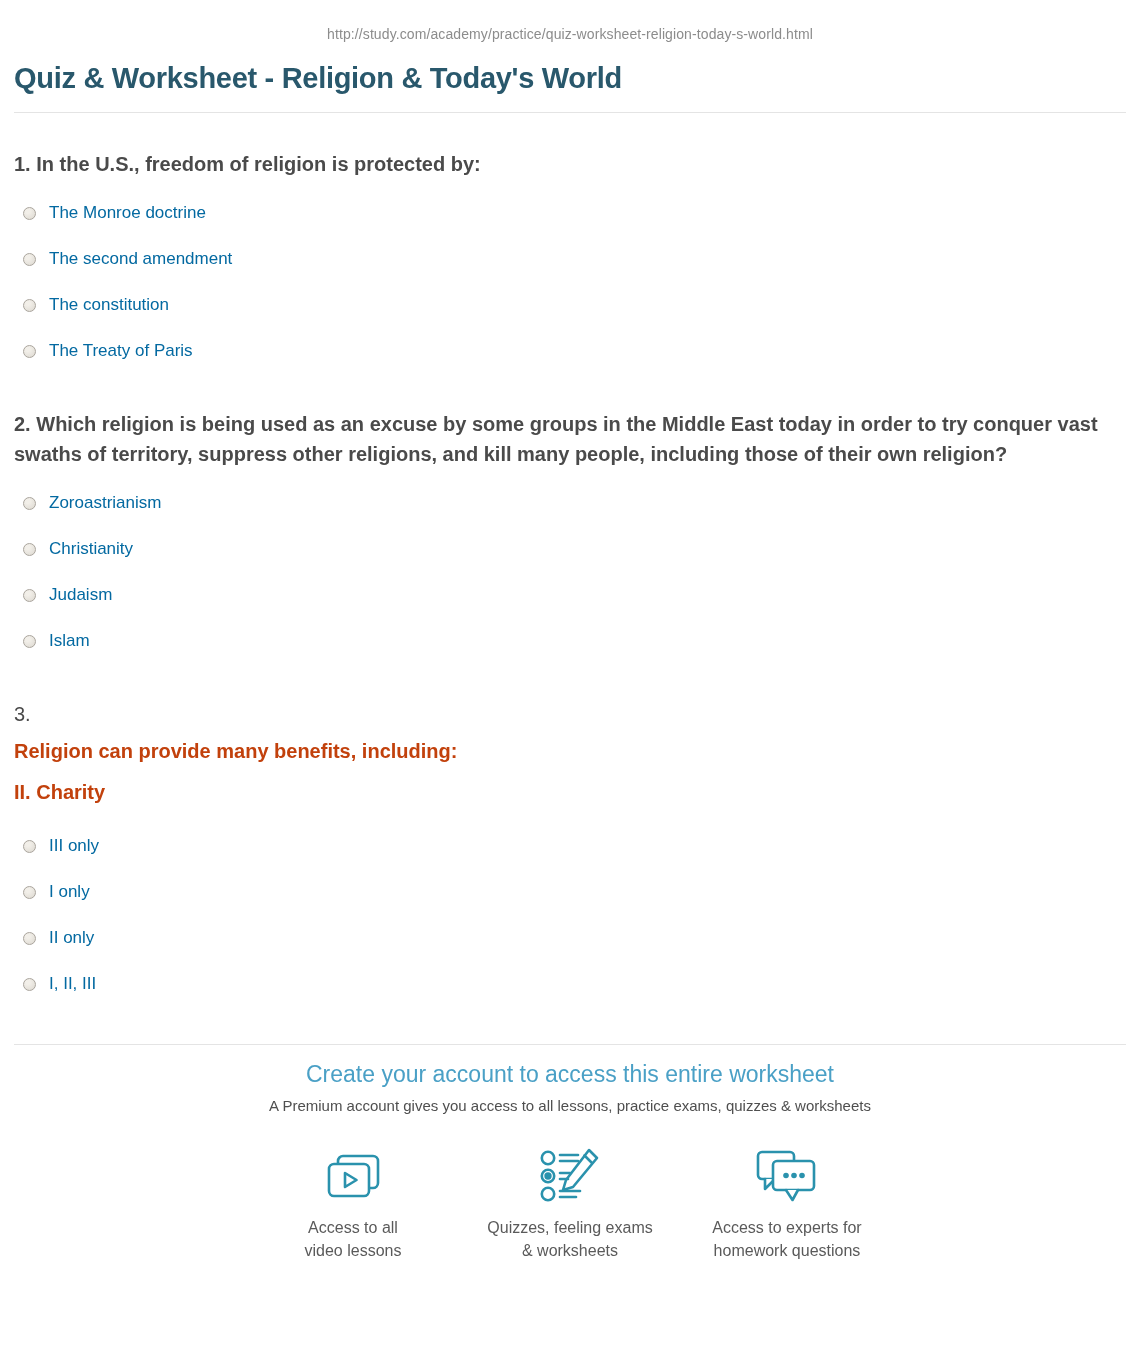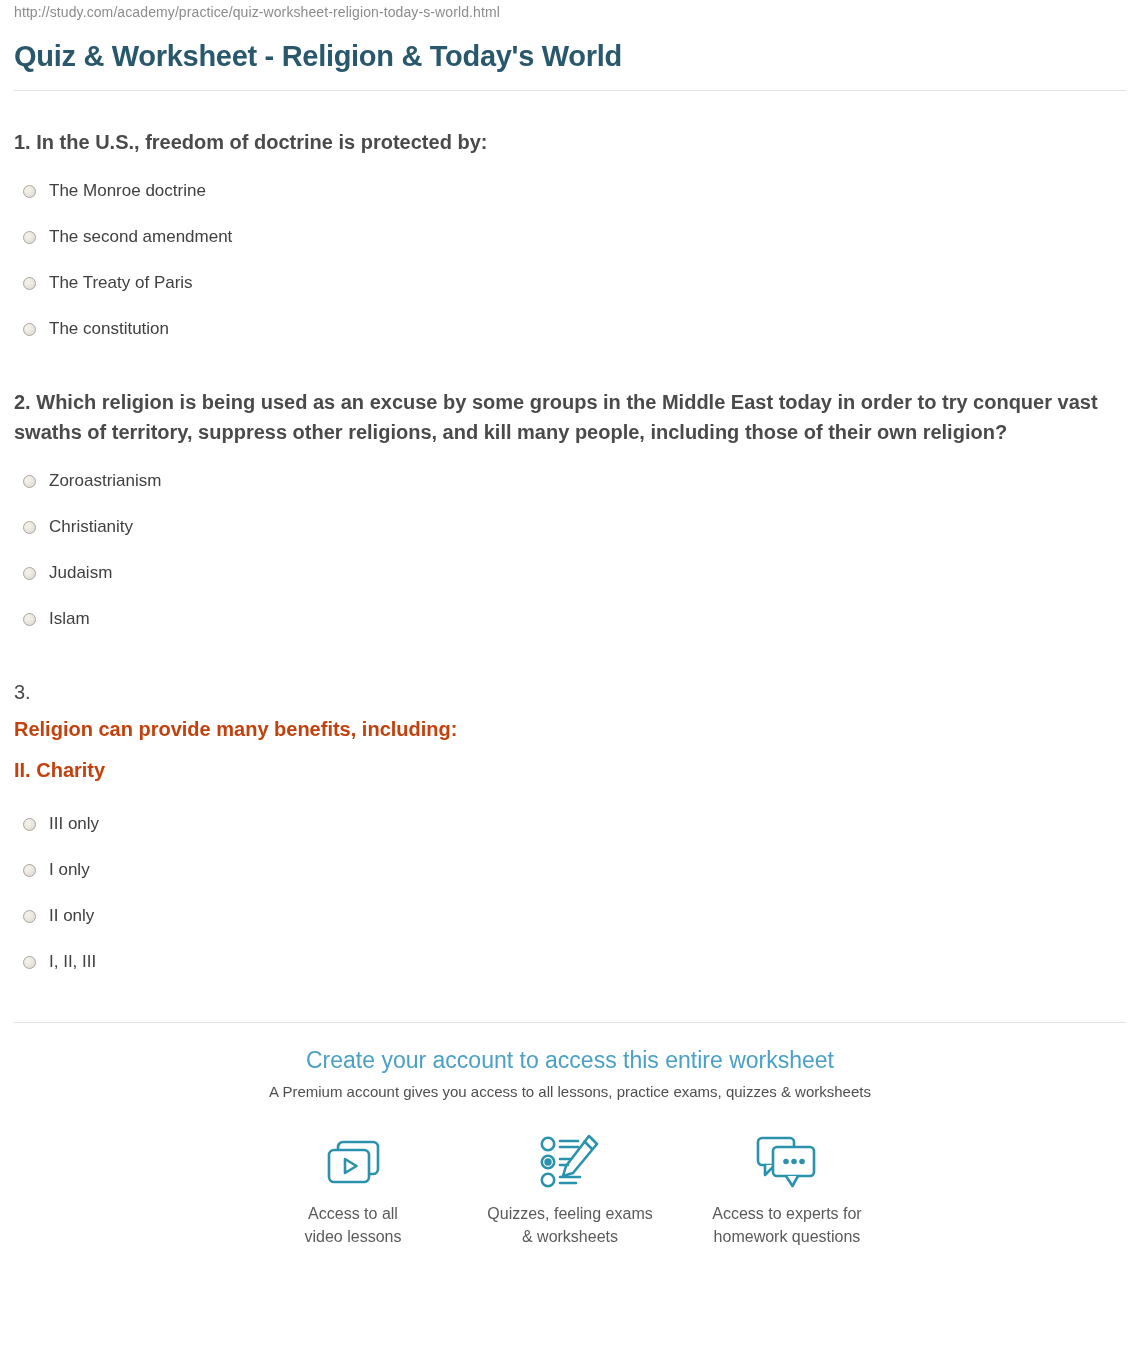--- a/index.html
+++ b/index.html
@@ -9,23 +9,23 @@
     min-height: 1357px;
     margin: 0 auto;
     font-family: "Liberation Sans", sans-serif;
     color: #4a4a4a;
   }
   .page { padding: 0 14px; }
 
   
   .header {
     display: flex;
-    justify-content: space-between;
+    justify-content: center;
     align-items: flex-start;
-    padding-top: 0;
+    padding-top: 22px;
   }
   .url-text {
     font-size: 14px;
     color: #8c8c8c;
     padding-top: 4px;
     letter-spacing: 0.1px;
   }
   .logo { display: flex; align-items: center; gap: 6px; }
   .logo-text {
     font-size: 30px;
@@ -84,32 +84,32 @@
     width: 13px;
     height: 13px;
     border-radius: 50%;
     border: 1px solid #aaa59d;
     background: radial-gradient(circle at 35% 30%, #f2efe9 20%, #dcd8d0 100%);
     flex: 0 0 auto;
     margin-right: 13px;
   }
   .option-label {
     font-size: 17px;
-    color: #404040;
+    color: #0369a1;
   }
 
   
   hr.rule-bottom {
     border: none;
     border-top: 1px solid #e4e4e4;
     margin-top: 50px;
   }
   .signup { text-align: center; }
   .signup-heading {
-    margin-top: 24px;
+    margin-top: 16px;
     font-size: 23px;
     font-weight: 400;
     color: #4aa0c6;
   }
   .signup-subheading {
     margin-top: 9px;
     font-size: 15px;
     color: #4f4f4f;
   }
   .features {
@@ -139,37 +139,37 @@
 <div class="page">
 
   <div class="header">
     <div class="url-text">http://study.com/academy/practice/quiz-worksheet-religion-today-s-world.html</div>
   </div>
 
   <h1 class="page-title">Quiz &amp; Worksheet - Religion &amp; Today's World</h1>
   <hr class="rule">
 
   <div class="question">
-    <h2 class="q-heading"><span>1.</span> <span>In the U.S., freedom of doctrine is protected by:</span></h2>
+    <h2 class="q-heading"><span>1.</span> <span>In the U.S., freedom of religion is protected by:</span></h2>
     <div class="options">
       <div class="option-row">
         <span class="radio"></span>
         <span class="option-label">The Monroe doctrine</span>
       </div>
       <div class="option-row">
         <span class="radio"></span>
         <span class="option-label">The second amendment</span>
       </div>
       <div class="option-row">
         <span class="radio"></span>
+        <span class="option-label">The constitution</span>
+      </div>
+      <div class="option-row">
+        <span class="radio"></span>
         <span class="option-label">The Treaty of Paris</span>
-      </div>
-      <div class="option-row">
-        <span class="radio"></span>
-        <span class="option-label">The constitution</span>
       </div>
     </div>
   </div>
 
   <div class="question">
     <h2 class="q-heading"><span>2.</span> <span>Which religion is being used as an excuse by some groups in the Middle East today in order to try conquer vast swaths of territory, suppress other religions, and kill many people, including those of their own religion?</span></h2>
     <div class="options">
       <div class="option-row">
         <span class="radio"></span>
         <span class="option-label">Zoroastrianism</span>

